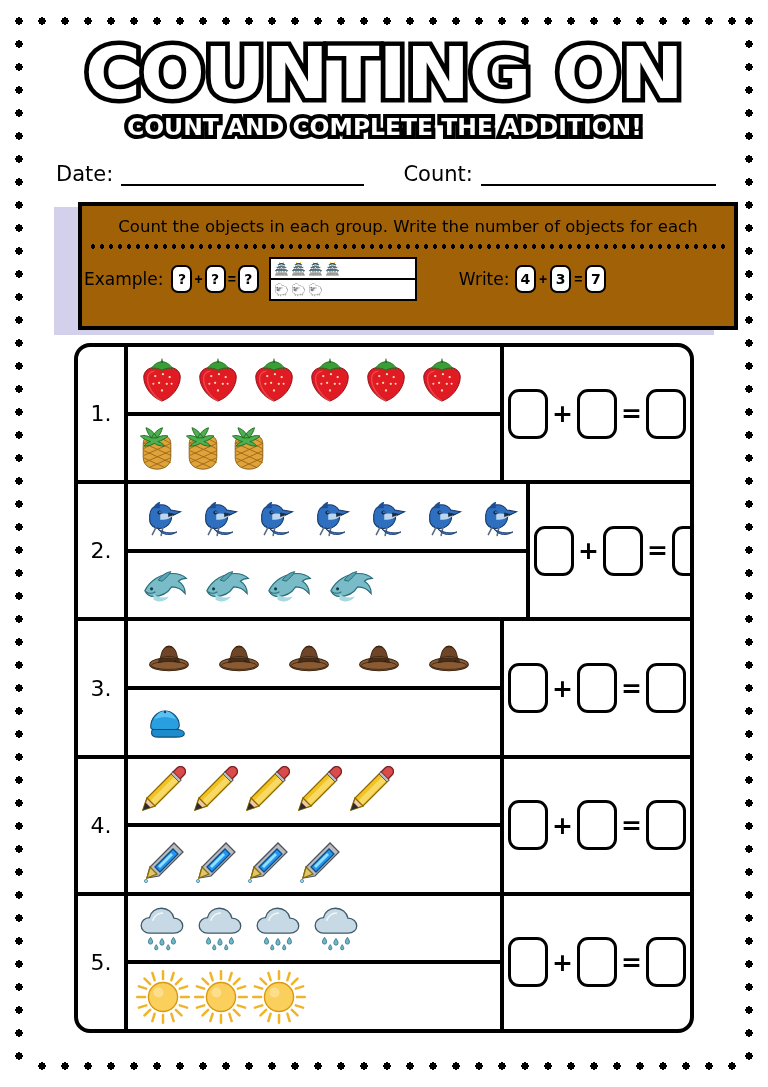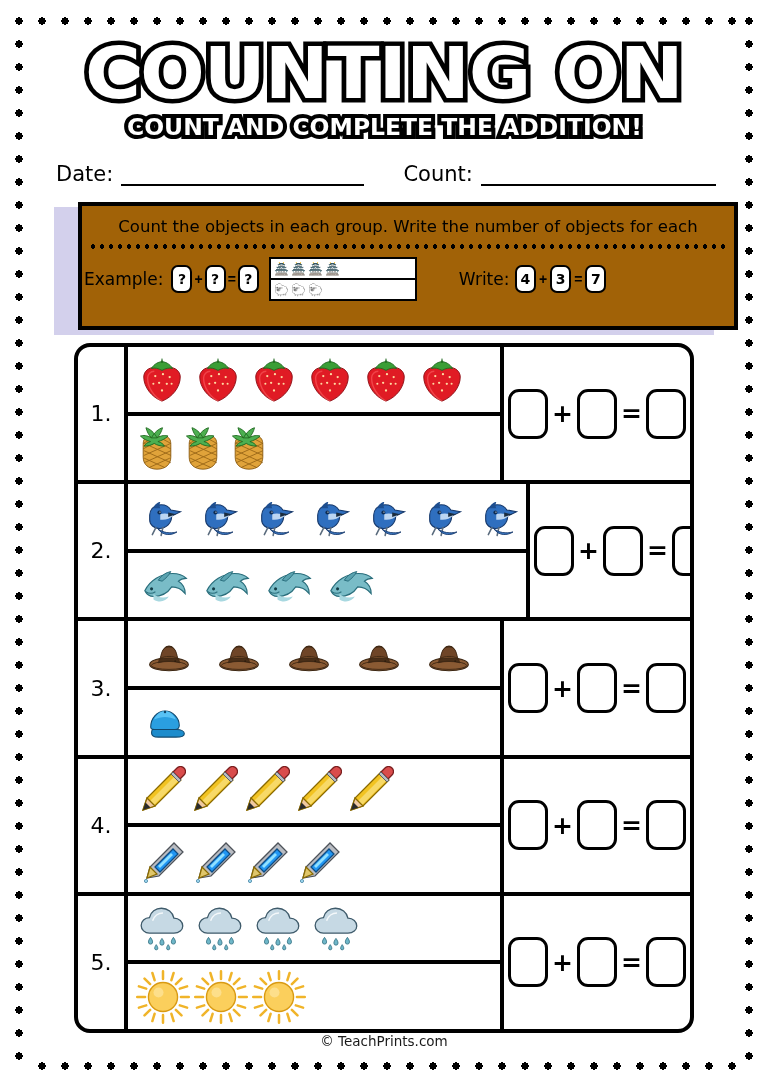--- a/index.html
+++ b/index.html
@@ -741,15 +741,14 @@
         <div class="ans-cell">
           <div class="ansbox"></div>
           <span class="ans-op">+</span>
           <div class="ansbox"></div>
           <span class="ans-op">=</span>
           <div class="ansbox"></div>
         </div>
       </div>
     </div>
 
-  <div class="footer">© TeachPrints.com</div>
 
 </div>
 
 </body></html>

